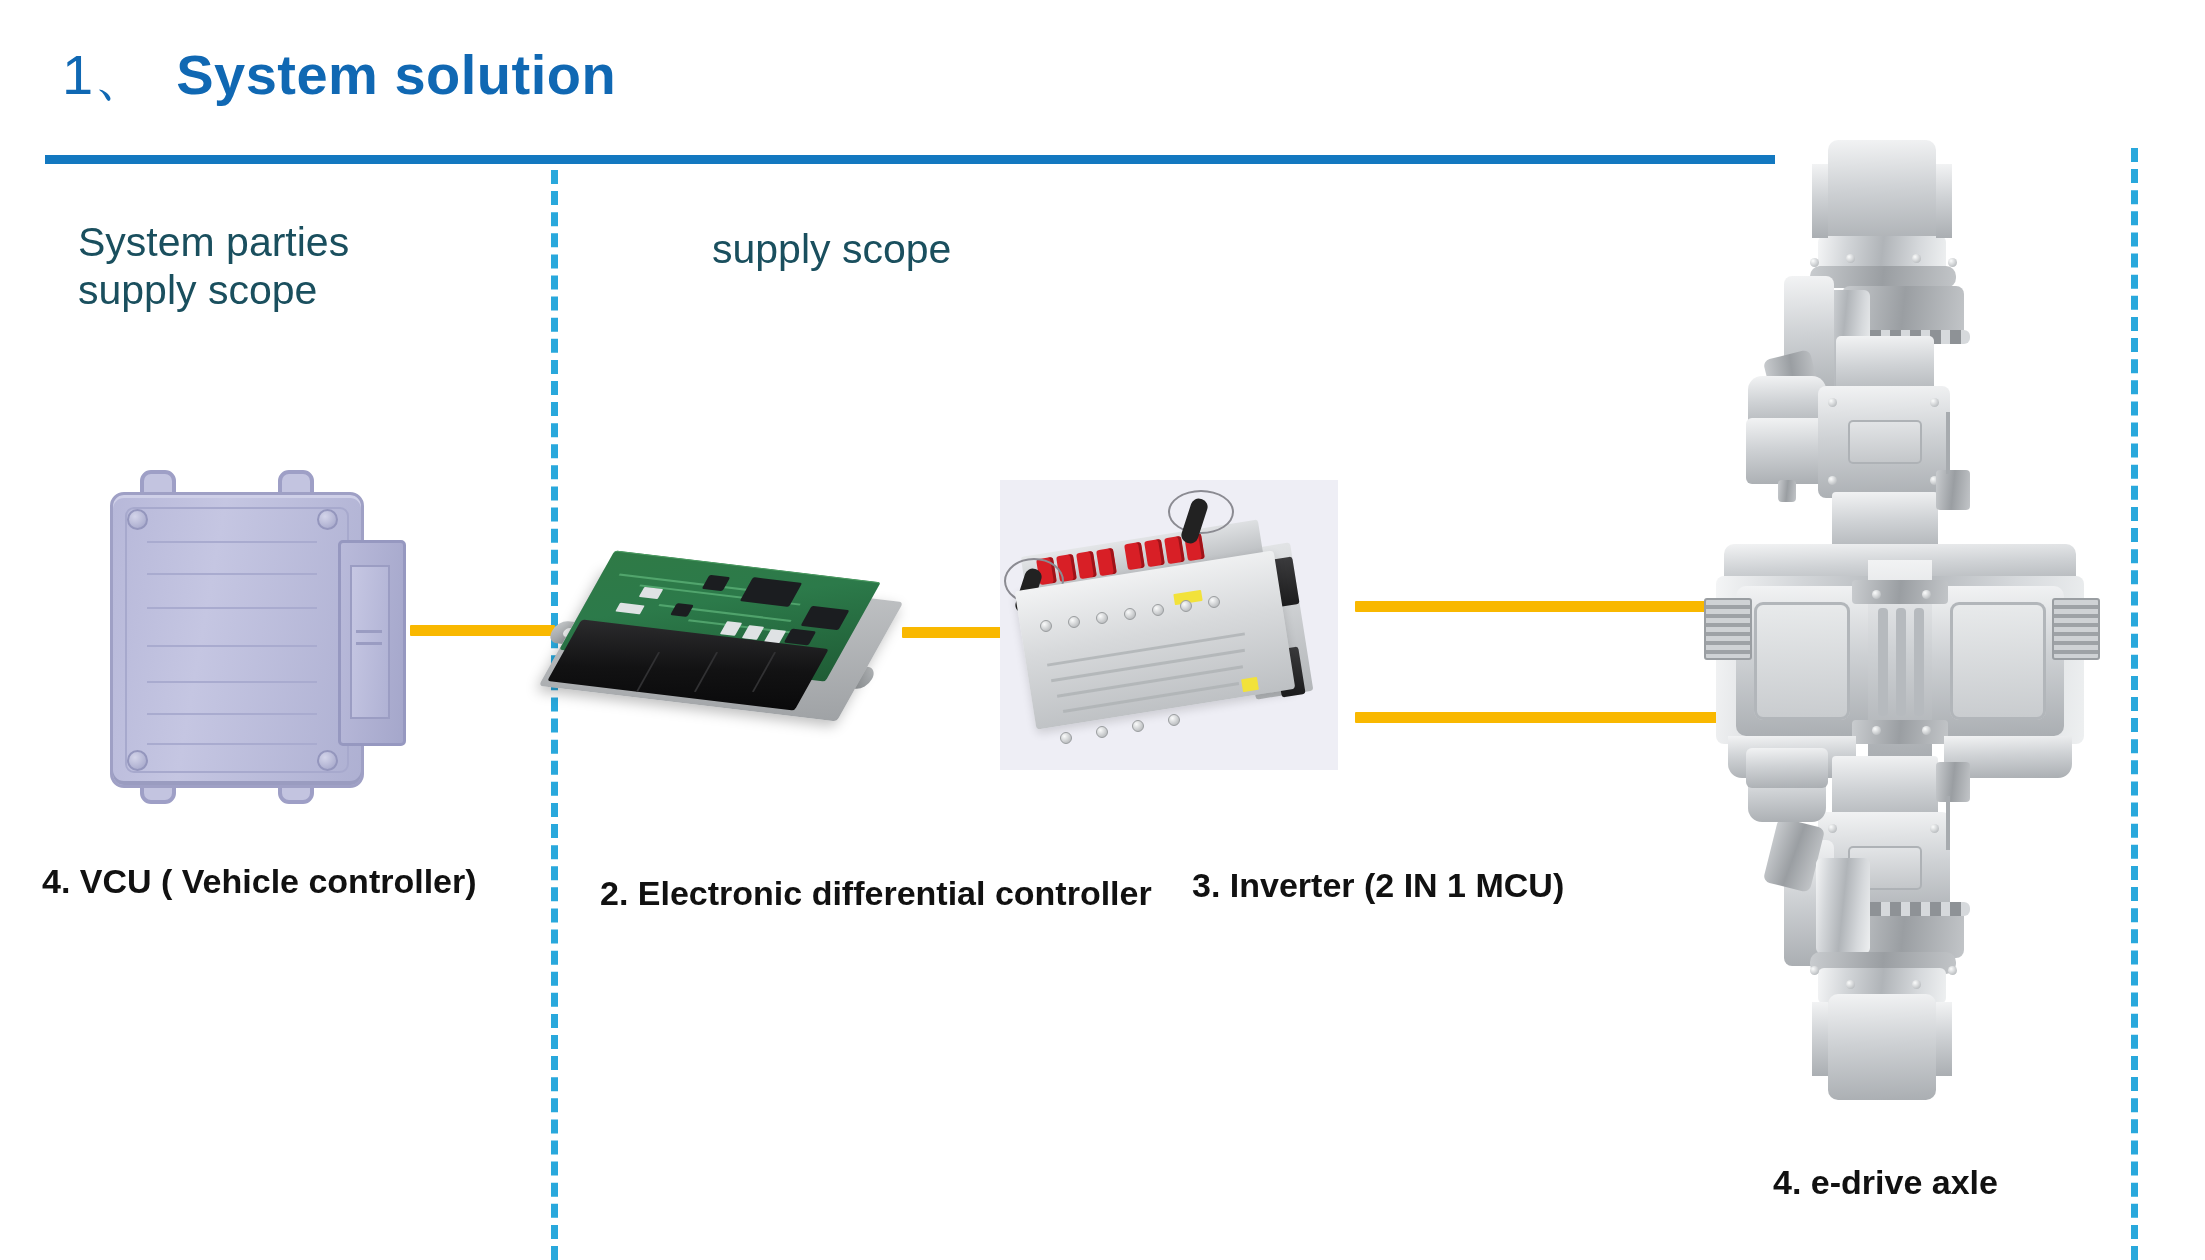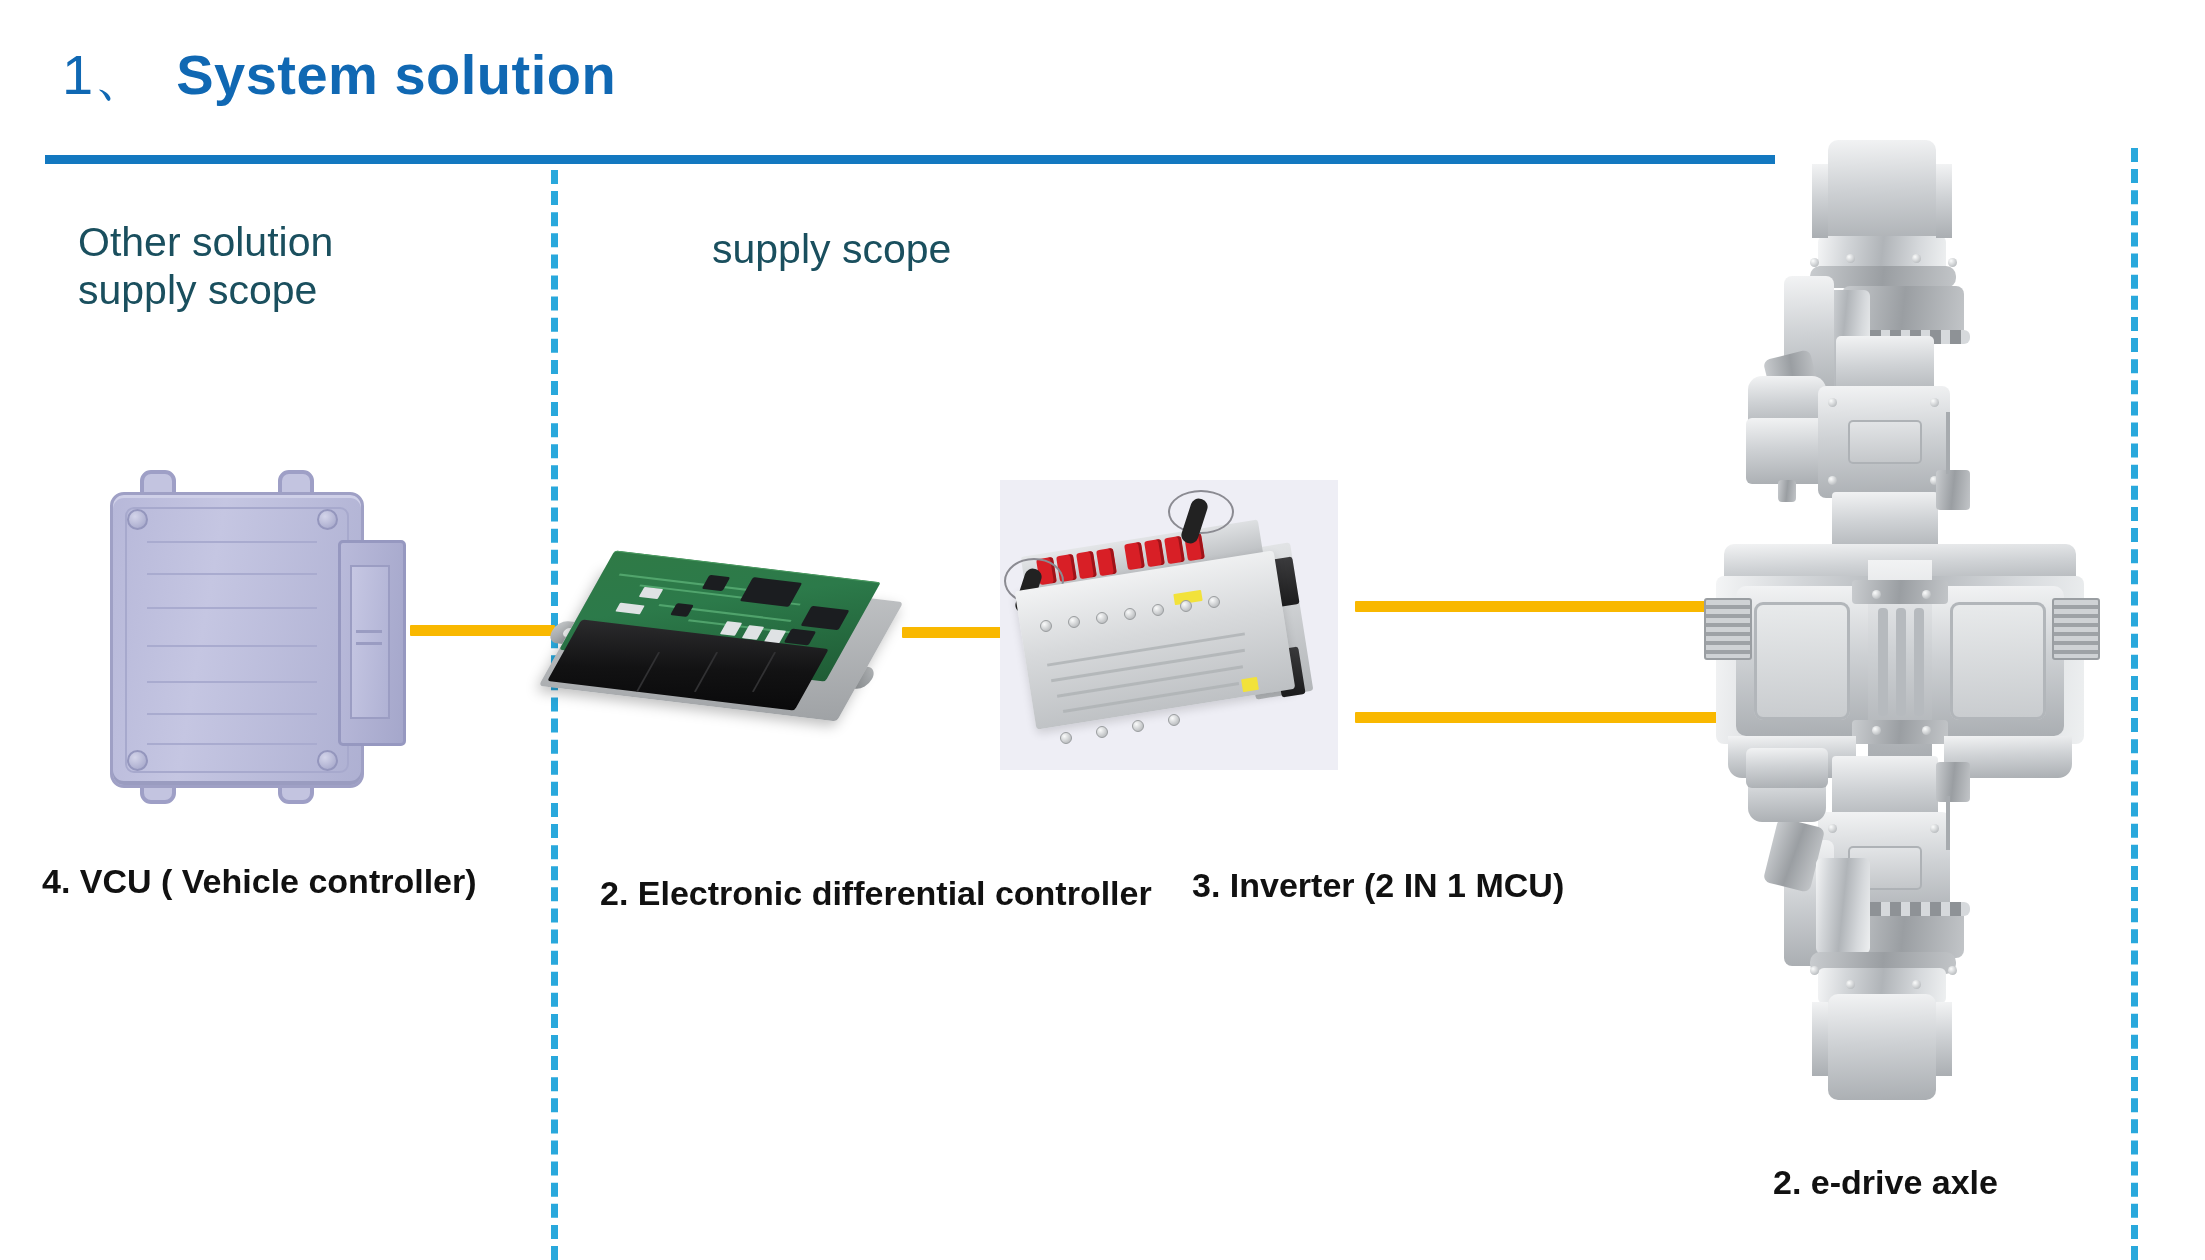--- a/index.html
+++ b/index.html
@@ -142,21 +142,21 @@
 
 <div id="title">
   <span class="num">1、</span><span class="sep"></span><span>System solution</span>
 </div>
 <div id="header-rule"></div>
 
 <div class="vdash" id="divider-left"></div>
 <div class="vdash" id="divider-right"></div>
 
 <div class="scope" id="scope-left">
-  <div>Other solution</div>
+  <div>System parties</div>
   <div>supply scope</div>
 </div>
 <div class="scope" id="scope-right">
   <div>supply scope</div>
 </div>
 
 <div id="vcu">
   <div class="tab t1"></div>
   <div class="tab t2"></div>
   <div class="tab t3"></div>
@@ -346,13 +346,13 @@
   <div class="pc met-d" style="left:110px;top:812px;width:146px;height:22px;border-radius:10px;"></div>
   <div class="pc met" style="left:118px;top:828px;width:128px;height:36px;border-radius:6px;"></div>
   <div class="pc met-v ring" style="left:128px;top:854px;width:108px;height:106px;border-radius:10px;"></div>
   <div class="pc met-v" style="left:112px;top:862px;width:16px;height:74px;"></div>
   <div class="pc met-v" style="left:236px;top:862px;width:16px;height:74px;"></div>
   <div class="bolt" style="left:110px;top:826px"></div>
   <div class="bolt" style="left:146px;top:840px"></div>
   <div class="bolt" style="left:212px;top:840px"></div>
   <div class="bolt" style="left:248px;top:826px"></div>
 </div>
-<div class="caption" id="cap-4">2. e-drive axle</div>
+<div class="caption" id="cap-4">4. e-drive axle</div>
 
 </body></html>

